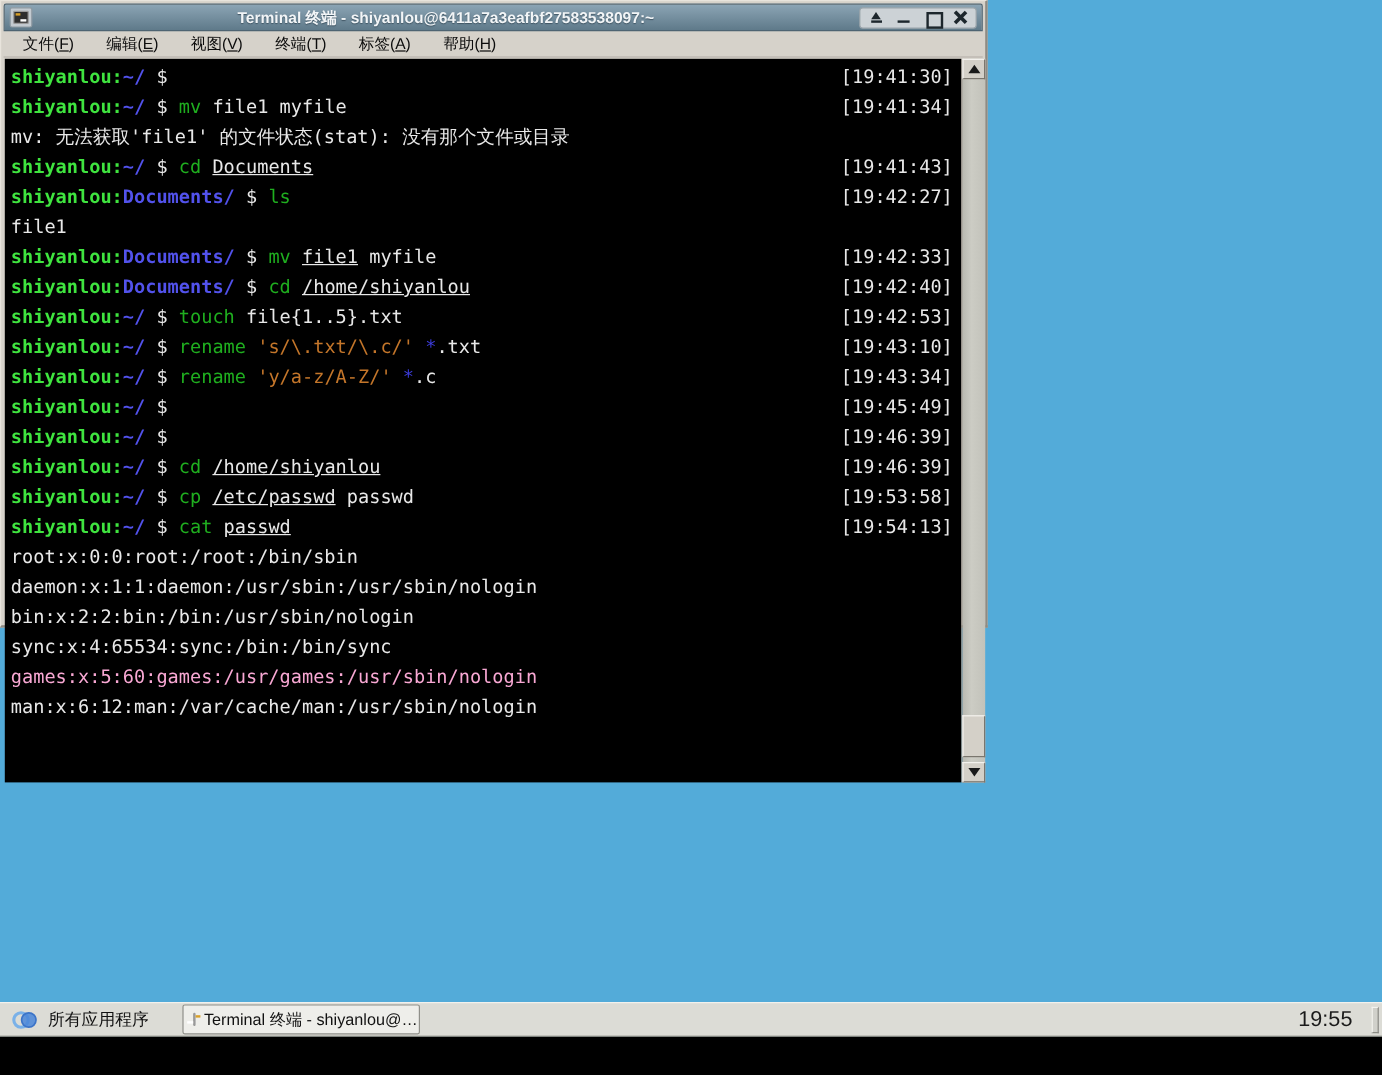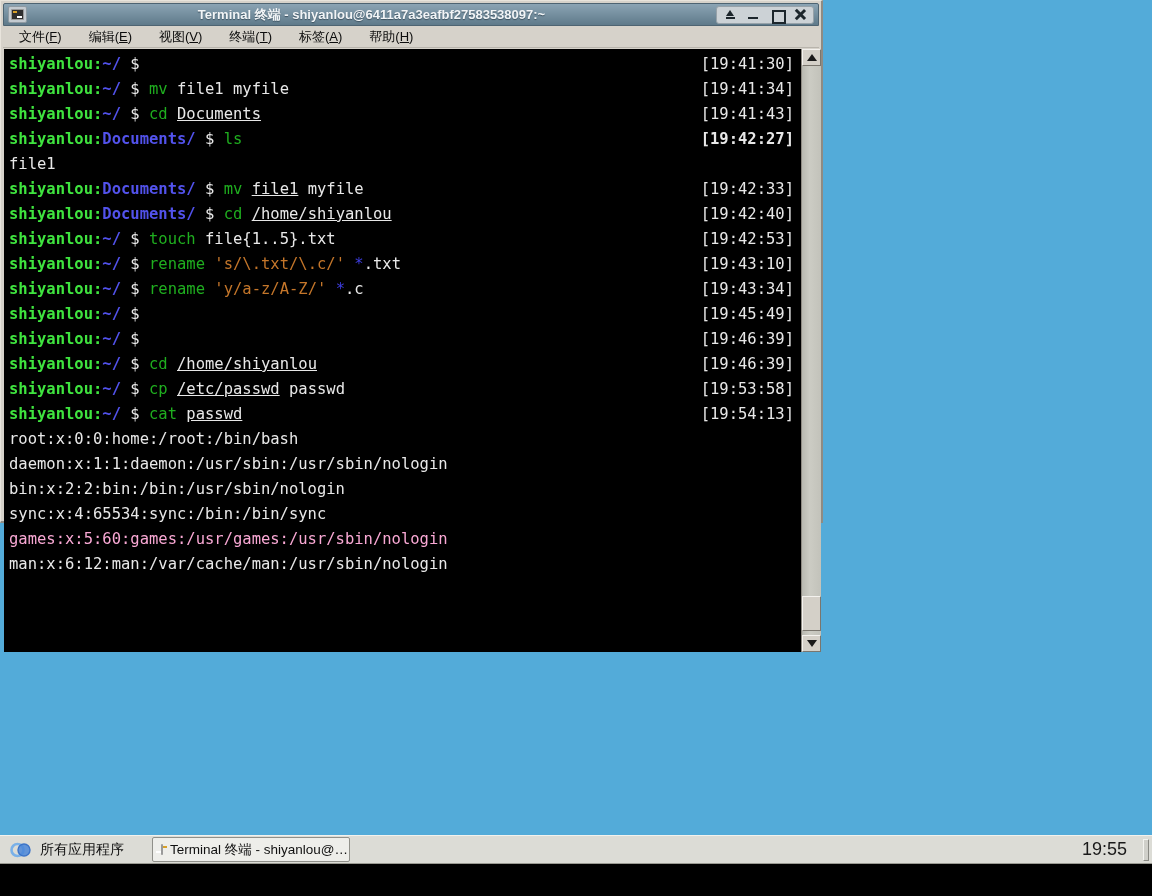--- a/index.html
+++ b/index.html
@@ -128,34 +128,35 @@
       <span class="menu-item"><span>编辑(</span><u>E</u><span>)</span></span>
       <span class="menu-item"><span>视图(</span><u>V</u><span>)</span></span>
       <span class="menu-item"><span>终端(</span><u>T</u><span>)</span></span>
       <span class="menu-item"><span>标签(</span><u>A</u><span>)</span></span>
       <span class="menu-item"><span>帮助(</span><u>H</u><span>)</span></span>
     </div>
 
   <div class="term">
       <div class="tline"><span style="color: rgb(63, 228, 63); font-weight: bold;">shiyanlou:</span><span style="color: rgb(82, 82, 236); font-weight: bold;">~/</span><span style="color: rgb(232, 232, 232);"> $</span><span class="ts" style="color: rgb(232, 232, 232);">[19:41:30]</span></div>
       <div class="tline"><span style="color: rgb(63, 228, 63); font-weight: bold;">shiyanlou:</span><span style="color: rgb(82, 82, 236); font-weight: bold;">~/</span><span style="color: rgb(232, 232, 232);"> $ </span><span style="color: rgb(31, 174, 31);">mv</span><span style="color: rgb(232, 232, 232);"> file1 myfile</span><span class="ts" style="color: rgb(232, 232, 232);">[19:41:34]</span></div>
+      <div class="tline"><span style="color: rgb(232, 232, 232);">mv: 无法获取'file1' 的文件状态(stat): 没有那个文件或目录</span></div>
       <div class="tline"><span style="color: rgb(63, 228, 63); font-weight: bold;">shiyanlou:</span><span style="color: rgb(82, 82, 236); font-weight: bold;">~/</span><span style="color: rgb(232, 232, 232);"> $ </span><span style="color: rgb(31, 174, 31);">cd</span><span style="color: rgb(232, 232, 232);"> </span><span style="color: rgb(232, 232, 232); text-decoration: underline;">Documents</span><span class="ts" style="color: rgb(232, 232, 232);">[19:41:43]</span></div>
-      <div class="tline"><span style="color: rgb(63, 228, 63); font-weight: bold;">shiyanlou:</span><span style="color: rgb(82, 82, 236); font-weight: bold;">Documents/</span><span style="color: rgb(232, 232, 232);"> $ </span><span style="color: rgb(31, 174, 31);">ls</span><span class="ts" style="color: rgb(232, 232, 232); font-weight: bold;">[19:42:27]</span></div>
+      <div class="tline"><span style="color: rgb(63, 228, 63); font-weight: bold;">shiyanlou:</span><span style="color: rgb(82, 82, 236); font-weight: bold;">Documents/</span><span style="color: rgb(232, 232, 232);"> $ </span><span style="color: rgb(31, 174, 31);">ls</span><span class="ts" style="color: rgb(232, 232, 232);">[19:42:27]</span></div>
       <div class="tline"><span style="color: rgb(232, 232, 232);">file1</span></div>
       <div class="tline"><span style="color: rgb(63, 228, 63); font-weight: bold;">shiyanlou:</span><span style="color: rgb(82, 82, 236); font-weight: bold;">Documents/</span><span style="color: rgb(232, 232, 232);"> $ </span><span style="color: rgb(31, 174, 31);">mv</span><span style="color: rgb(232, 232, 232);"> </span><span style="color: rgb(232, 232, 232); text-decoration: underline;">file1</span><span style="color: rgb(232, 232, 232);"> myfile</span><span class="ts" style="color: rgb(232, 232, 232);">[19:42:33]</span></div>
       <div class="tline"><span style="color: rgb(63, 228, 63); font-weight: bold;">shiyanlou:</span><span style="color: rgb(82, 82, 236); font-weight: bold;">Documents/</span><span style="color: rgb(232, 232, 232);"> $ </span><span style="color: rgb(31, 174, 31);">cd</span><span style="color: rgb(232, 232, 232);"> </span><span style="color: rgb(232, 232, 232); text-decoration: underline;">/home/shiyanlou</span><span class="ts" style="color: rgb(232, 232, 232);">[19:42:40]</span></div>
       <div class="tline"><span style="color: rgb(63, 228, 63); font-weight: bold;">shiyanlou:</span><span style="color: rgb(82, 82, 236); font-weight: bold;">~/</span><span style="color: rgb(232, 232, 232);"> $ </span><span style="color: rgb(31, 174, 31);">touch</span><span style="color: rgb(232, 232, 232);"> file{1..5}.txt</span><span class="ts" style="color: rgb(232, 232, 232);">[19:42:53]</span></div>
       <div class="tline"><span style="color: rgb(63, 228, 63); font-weight: bold;">shiyanlou:</span><span style="color: rgb(82, 82, 236); font-weight: bold;">~/</span><span style="color: rgb(232, 232, 232);"> $ </span><span style="color: rgb(31, 174, 31);">rename</span><span style="color: rgb(232, 232, 232);"> </span><span style="color: rgb(196, 118, 42);">'s/\.txt/\.c/'</span><span style="color: rgb(232, 232, 232);"> </span><span style="color: rgb(60, 60, 220);">*</span><span style="color: rgb(232, 232, 232);">.txt</span><span class="ts" style="color: rgb(232, 232, 232);">[19:43:10]</span></div>
       <div class="tline"><span style="color: rgb(63, 228, 63); font-weight: bold;">shiyanlou:</span><span style="color: rgb(82, 82, 236); font-weight: bold;">~/</span><span style="color: rgb(232, 232, 232);"> $ </span><span style="color: rgb(31, 174, 31);">rename</span><span style="color: rgb(232, 232, 232);"> </span><span style="color: rgb(196, 118, 42);">'y/a-z/A-Z/'</span><span style="color: rgb(232, 232, 232);"> </span><span style="color: rgb(60, 60, 220);">*</span><span style="color: rgb(232, 232, 232);">.c</span><span class="ts" style="color: rgb(232, 232, 232);">[19:43:34]</span></div>
       <div class="tline"><span style="color: rgb(63, 228, 63); font-weight: bold;">shiyanlou:</span><span style="color: rgb(82, 82, 236); font-weight: bold;">~/</span><span style="color: rgb(232, 232, 232);"> $</span><span class="ts" style="color: rgb(232, 232, 232);">[19:45:49]</span></div>
       <div class="tline"><span style="color: rgb(63, 228, 63); font-weight: bold;">shiyanlou:</span><span style="color: rgb(82, 82, 236); font-weight: bold;">~/</span><span style="color: rgb(232, 232, 232);"> $</span><span class="ts" style="color: rgb(232, 232, 232);">[19:46:39]</span></div>
       <div class="tline"><span style="color: rgb(63, 228, 63); font-weight: bold;">shiyanlou:</span><span style="color: rgb(82, 82, 236); font-weight: bold;">~/</span><span style="color: rgb(232, 232, 232);"> $ </span><span style="color: rgb(31, 174, 31);">cd</span><span style="color: rgb(232, 232, 232);"> </span><span style="color: rgb(232, 232, 232); text-decoration: underline;">/home/shiyanlou</span><span class="ts" style="color: rgb(232, 232, 232);">[19:46:39]</span></div>
       <div class="tline"><span style="color: rgb(63, 228, 63); font-weight: bold;">shiyanlou:</span><span style="color: rgb(82, 82, 236); font-weight: bold;">~/</span><span style="color: rgb(232, 232, 232);"> $ </span><span style="color: rgb(31, 174, 31);">cp</span><span style="color: rgb(232, 232, 232);"> </span><span style="color: rgb(232, 232, 232); text-decoration: underline;">/etc/passwd</span><span style="color: rgb(232, 232, 232);"> passwd</span><span class="ts" style="color: rgb(232, 232, 232);">[19:53:58]</span></div>
       <div class="tline"><span style="color: rgb(63, 228, 63); font-weight: bold;">shiyanlou:</span><span style="color: rgb(82, 82, 236); font-weight: bold;">~/</span><span style="color: rgb(232, 232, 232);"> $ </span><span style="color: rgb(31, 174, 31);">cat</span><span style="color: rgb(232, 232, 232);"> </span><span style="color: rgb(232, 232, 232); text-decoration: underline;">passwd</span><span class="ts" style="color: rgb(232, 232, 232);">[19:54:13]</span></div>
-      <div class="tline"><span style="color: rgb(232, 232, 232);">root:x:0:0:home:/root:/bin/bash</span></div>
+      <div class="tline"><span style="color: rgb(232, 232, 232);">root:x:0:0:root:/root:/bin/sbin</span></div>
       <div class="tline"><span style="color: rgb(232, 232, 232);">daemon:x:1:1:daemon:/usr/sbin:/usr/sbin/nologin</span></div>
       <div class="tline"><span style="color: rgb(232, 232, 232);">bin:x:2:2:bin:/bin:/usr/sbin/nologin</span></div>
       <div class="tline"><span style="color: rgb(232, 232, 232);">sync:x:4:65534:sync:/bin:/bin/sync</span></div>
       <div class="tline"><span style="color: #f9a8d4;">games:x:5:60:games:/usr/games:/usr/sbin/nologin</span></div>
       <div class="tline"><span style="color: rgb(232, 232, 232);">man:x:6:12:man:/var/cache/man:/usr/sbin/nologin</span></div>
     </div>
 
   <div class="scrollbar">
     <div class="sb-btn sb-up">
         <span class="arr-up"></span>

